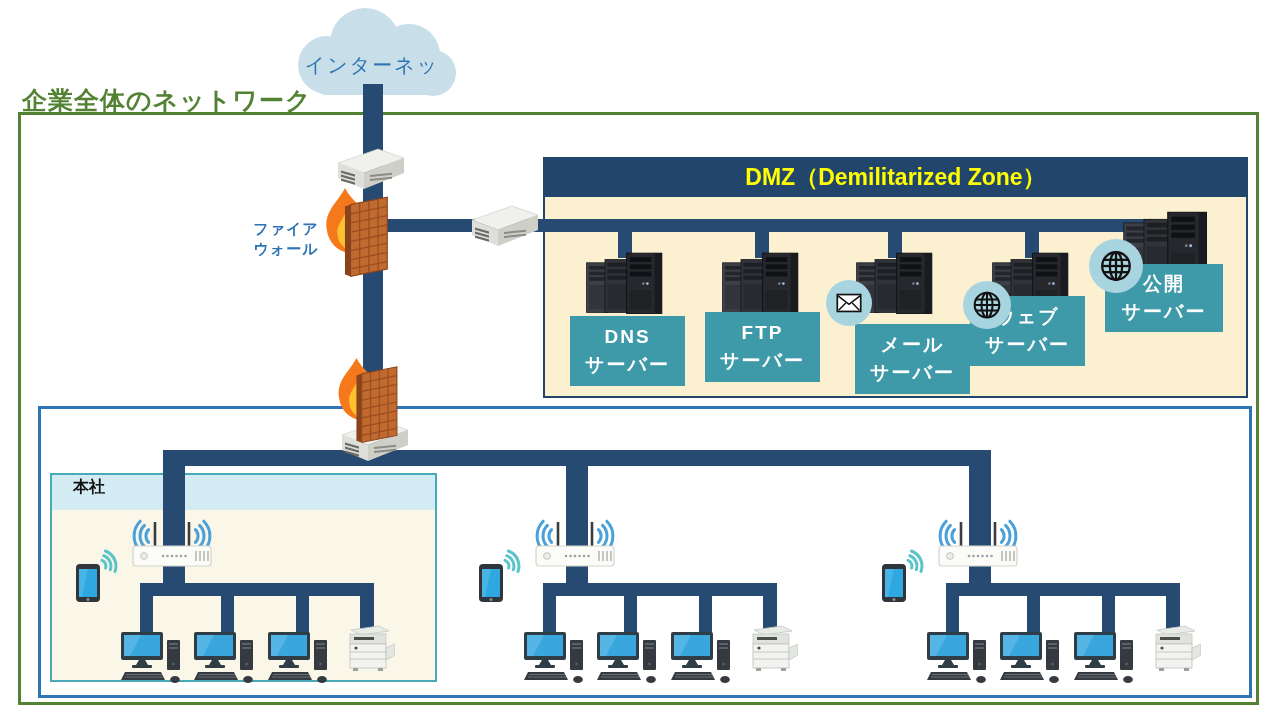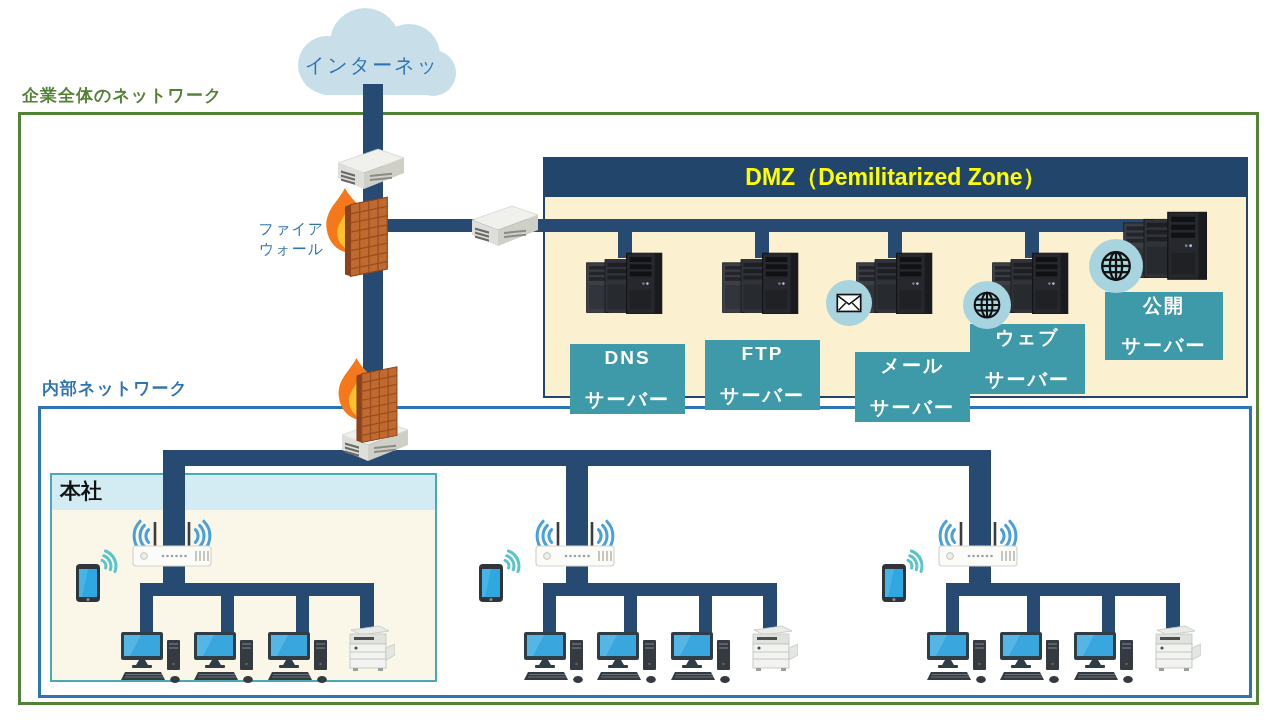--- a/index.html
+++ b/index.html
@@ -7,37 +7,37 @@
     --dmz-body:#fbf0d0; --server-label:#3e99a8; --badge-bg:#a8d4e0;
     --enterprise-green:#548235; --internal-blue:#2e75b6; --branch-border:#4aa9b8;
     --branch-header:#d3ebf2; --branch-body:#faf6e8; --cloud-fill:#c8dfe9;
     --label-blue:#2e74b5; --text-dark:#111111;
   }
   html,body{margin:0;padding:0;background:#ffffff;}
   #canvas{position:relative;width:1280px;height:720px;background:#fff;overflow:hidden;
     font-family:"Liberation Sans","DejaVu Sans",sans-serif;}
   .ic{position:absolute;}
   .line{position:absolute;background:var(--line-navy);}
-  .zone-label{position:absolute;font-weight:bold;font-size:17px;letter-spacing:1px;}
+  .zone-label{position:absolute;font-weight:bold;font-size:25px;letter-spacing:1px;}
   .green-box{position:absolute;border:3px solid var(--enterprise-green);}
   .internal-box{position:absolute;border:3px solid var(--internal-blue);}
   .dmz{position:absolute;background:var(--dmz-body);border:2px solid var(--dmz-header);}
   .dmz-header{position:absolute;left:-2px;top:-2px;right:-2px;height:40px;background:var(--dmz-header);
     color:var(--dmz-title-text);font-weight:bold;font-size:23px;text-align:center;line-height:40px;}
   .branch{position:absolute;width:383px;height:205px;background:var(--branch-body);
     border:2px solid var(--branch-border);}
   .branch-header{position:absolute;left:0;top:0;right:0;height:35px;background:var(--branch-header);}
-  .branch-title{position:absolute;left:8px;top:2px;font-weight:bold;font-size:21px;color:var(--text-dark);text-align:center;}
+  .branch-title{position:absolute;left:21px;top:2px;font-weight:bold;font-size:16px;color:var(--text-dark);text-align:center;}
   .srv-label{position:absolute;width:115px;height:70px;background:var(--server-label);color:#fff;
     font-weight:bold;font-size:19px;text-align:center;display:flex;flex-direction:column;
-    justify-content:space-between;letter-spacing:2px;line-height:1.45;margin-top:28px;}
+    justify-content:center;letter-spacing:2px;line-height:1.45;}
   .badge{position:absolute;background:var(--badge-bg);border-radius:50%;
     display:flex;align-items:center;justify-content:center;}
-  .fw-label{position:absolute;color:var(--label-blue);font-weight:normal;font-size:15px;
-    text-align:right;line-height:1.3;letter-spacing:1px;}
+  .fw-label{position:absolute;color:var(--label-blue);font-weight:bold;font-size:15px;
+    text-align:center;line-height:1.3;letter-spacing:1px;}
   .cloud-label{position:absolute;color:var(--label-blue);font-weight:normal;font-size:20px;
     letter-spacing:2px;text-align:center;}
 </style>
 </head>
 <body>
 
 <svg width="0" height="0" style="position:absolute">
   <defs>
     <symbol id="sym-cloud" viewBox="0 0 182 96">
       <g fill="var(--cloud-fill)">
@@ -204,21 +204,20 @@
       <use href="#sym-cloud"></use>
     </svg>
   <div class="cloud-label" style="left:302px;top:52px;width:140px">インターネット</div>
 
   <div class="dmz" style="left:543px;top:157px;width:701px;height:237px">
     <div class="dmz-header">
       <span>DMZ（Demilitarized Zone）</span>
     </div>
   </div>
 
-  <div class="zone-label" style="left:42px;top:377px;color:var(--label-blue)">内部ネットワーク</div>
   <div class="internal-box" style="left:38px;top:406px;width:1208px;height:286px"></div>
 
   <div class="branch" style="left:50px;top:473px">
     <div class="branch-header"></div>
     <div class="branch-title">本社</div>
   </div>
 
   <div class="line" style="left:363px;top:84px;width:20px;height:374px"></div>
   <div class="line" style="left:372px;top:219px;width:782px;height:13px"></div>
   <div class="line" style="left:618px;top:228px;width:14px;height:30px"></div>

